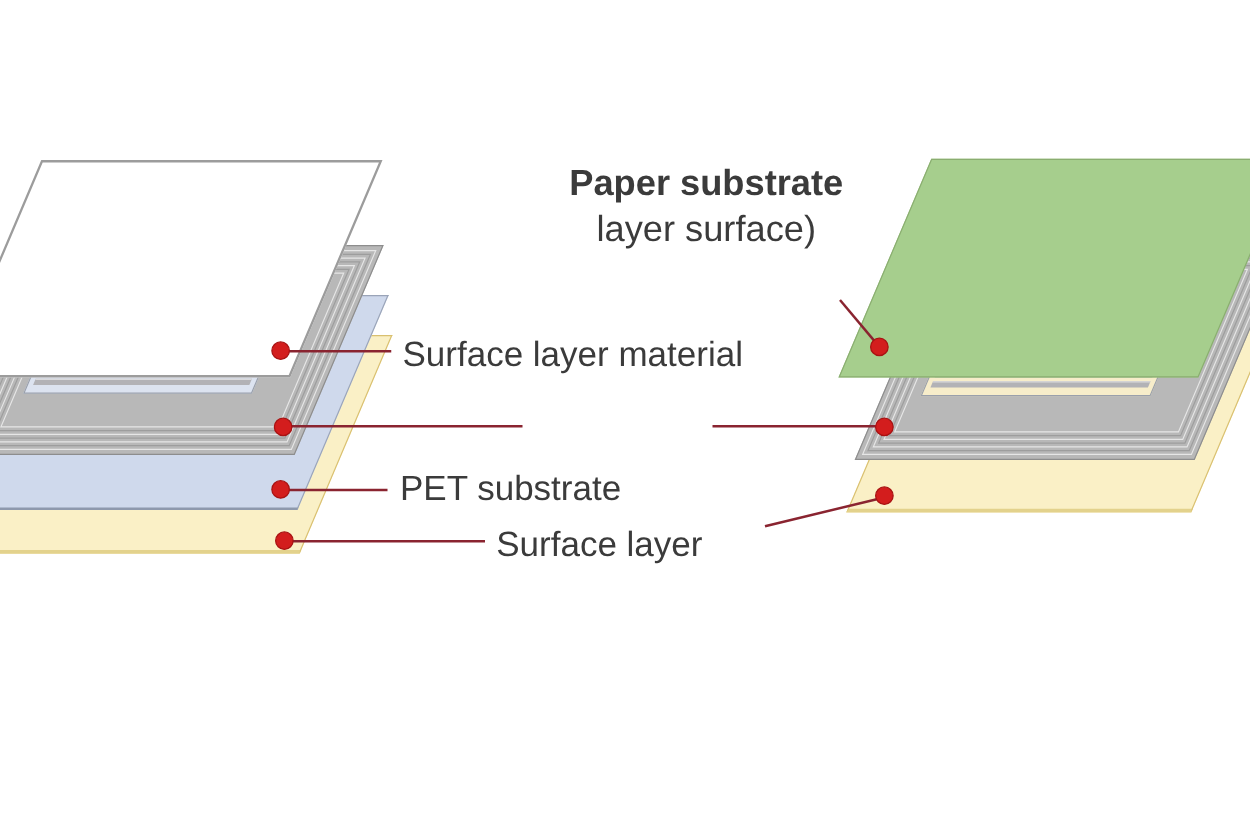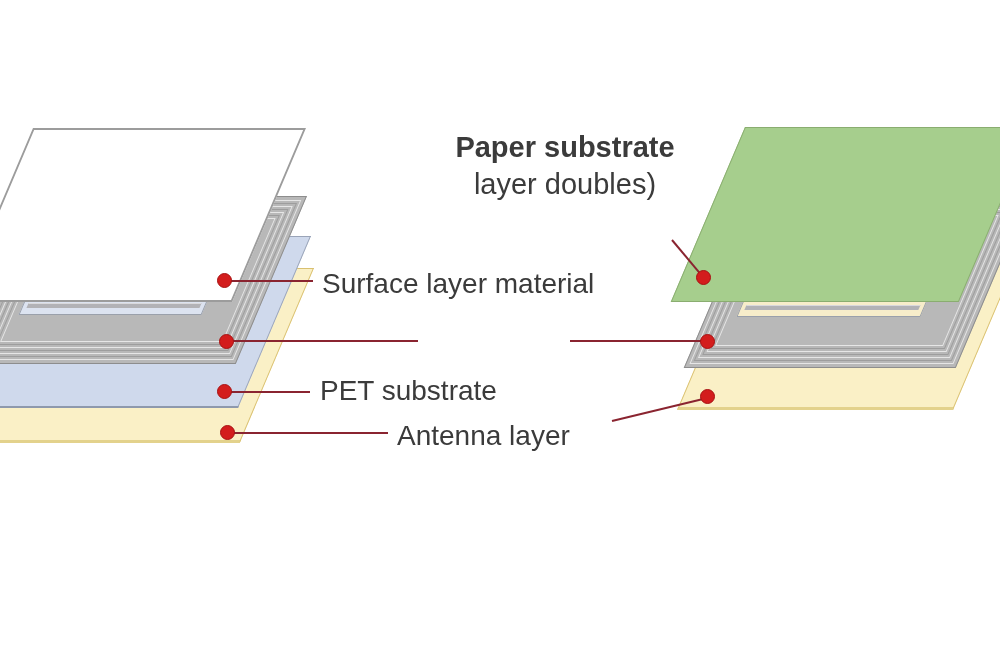--- a/index.html
+++ b/index.html
@@ -105,20 +105,20 @@
   <div class="leader" style="left:225px;top:280px;width:88px;"></div>
   <div class="leader" style="left:227px;top:340px;width:191px;"></div>
   <div class="leader" style="left:570px;top:340px;width:138px;"></div>
   <div class="leader" style="left:225px;top:391px;width:85px;"></div>
   <div class="leader" style="left:228px;top:432px;width:160px;"></div>
   <div class="leader" style="left:612px;top:420px;width:98px;transform:rotate(-13.6deg);"></div>
   <div class="leader" style="left:672px;top:239px;width:49px;transform:rotate(50deg);"></div>
 
   <div class="title-block">
     <div class="b">Paper substrate</div>
-    <div>layer doubles)</div>
+    <div>layer surface)</div>
   </div>
 
   <div class="lbl" style="left:322px;top:269px;">Surface layer material</div>
   <div class="lbl" style="left:320px;top:376px;">PET substrate</div>
-  <div class="lbl" style="left:397px;top:421px;">Antenna layer</div>
+  <div class="lbl" style="left:397px;top:421px;">Surface layer</div>
 
 </div>
 
 </body></html>

